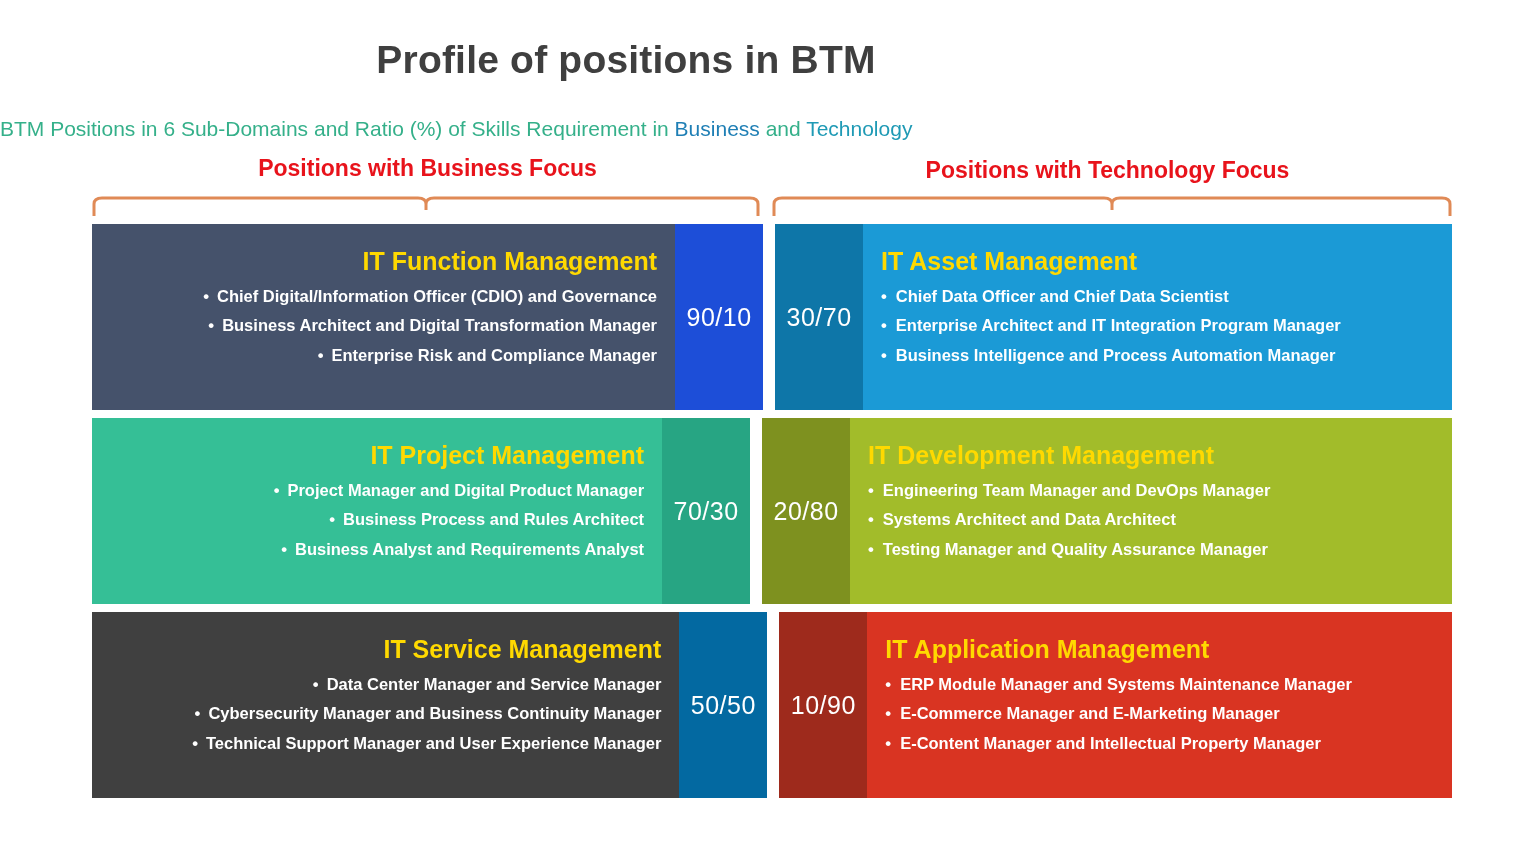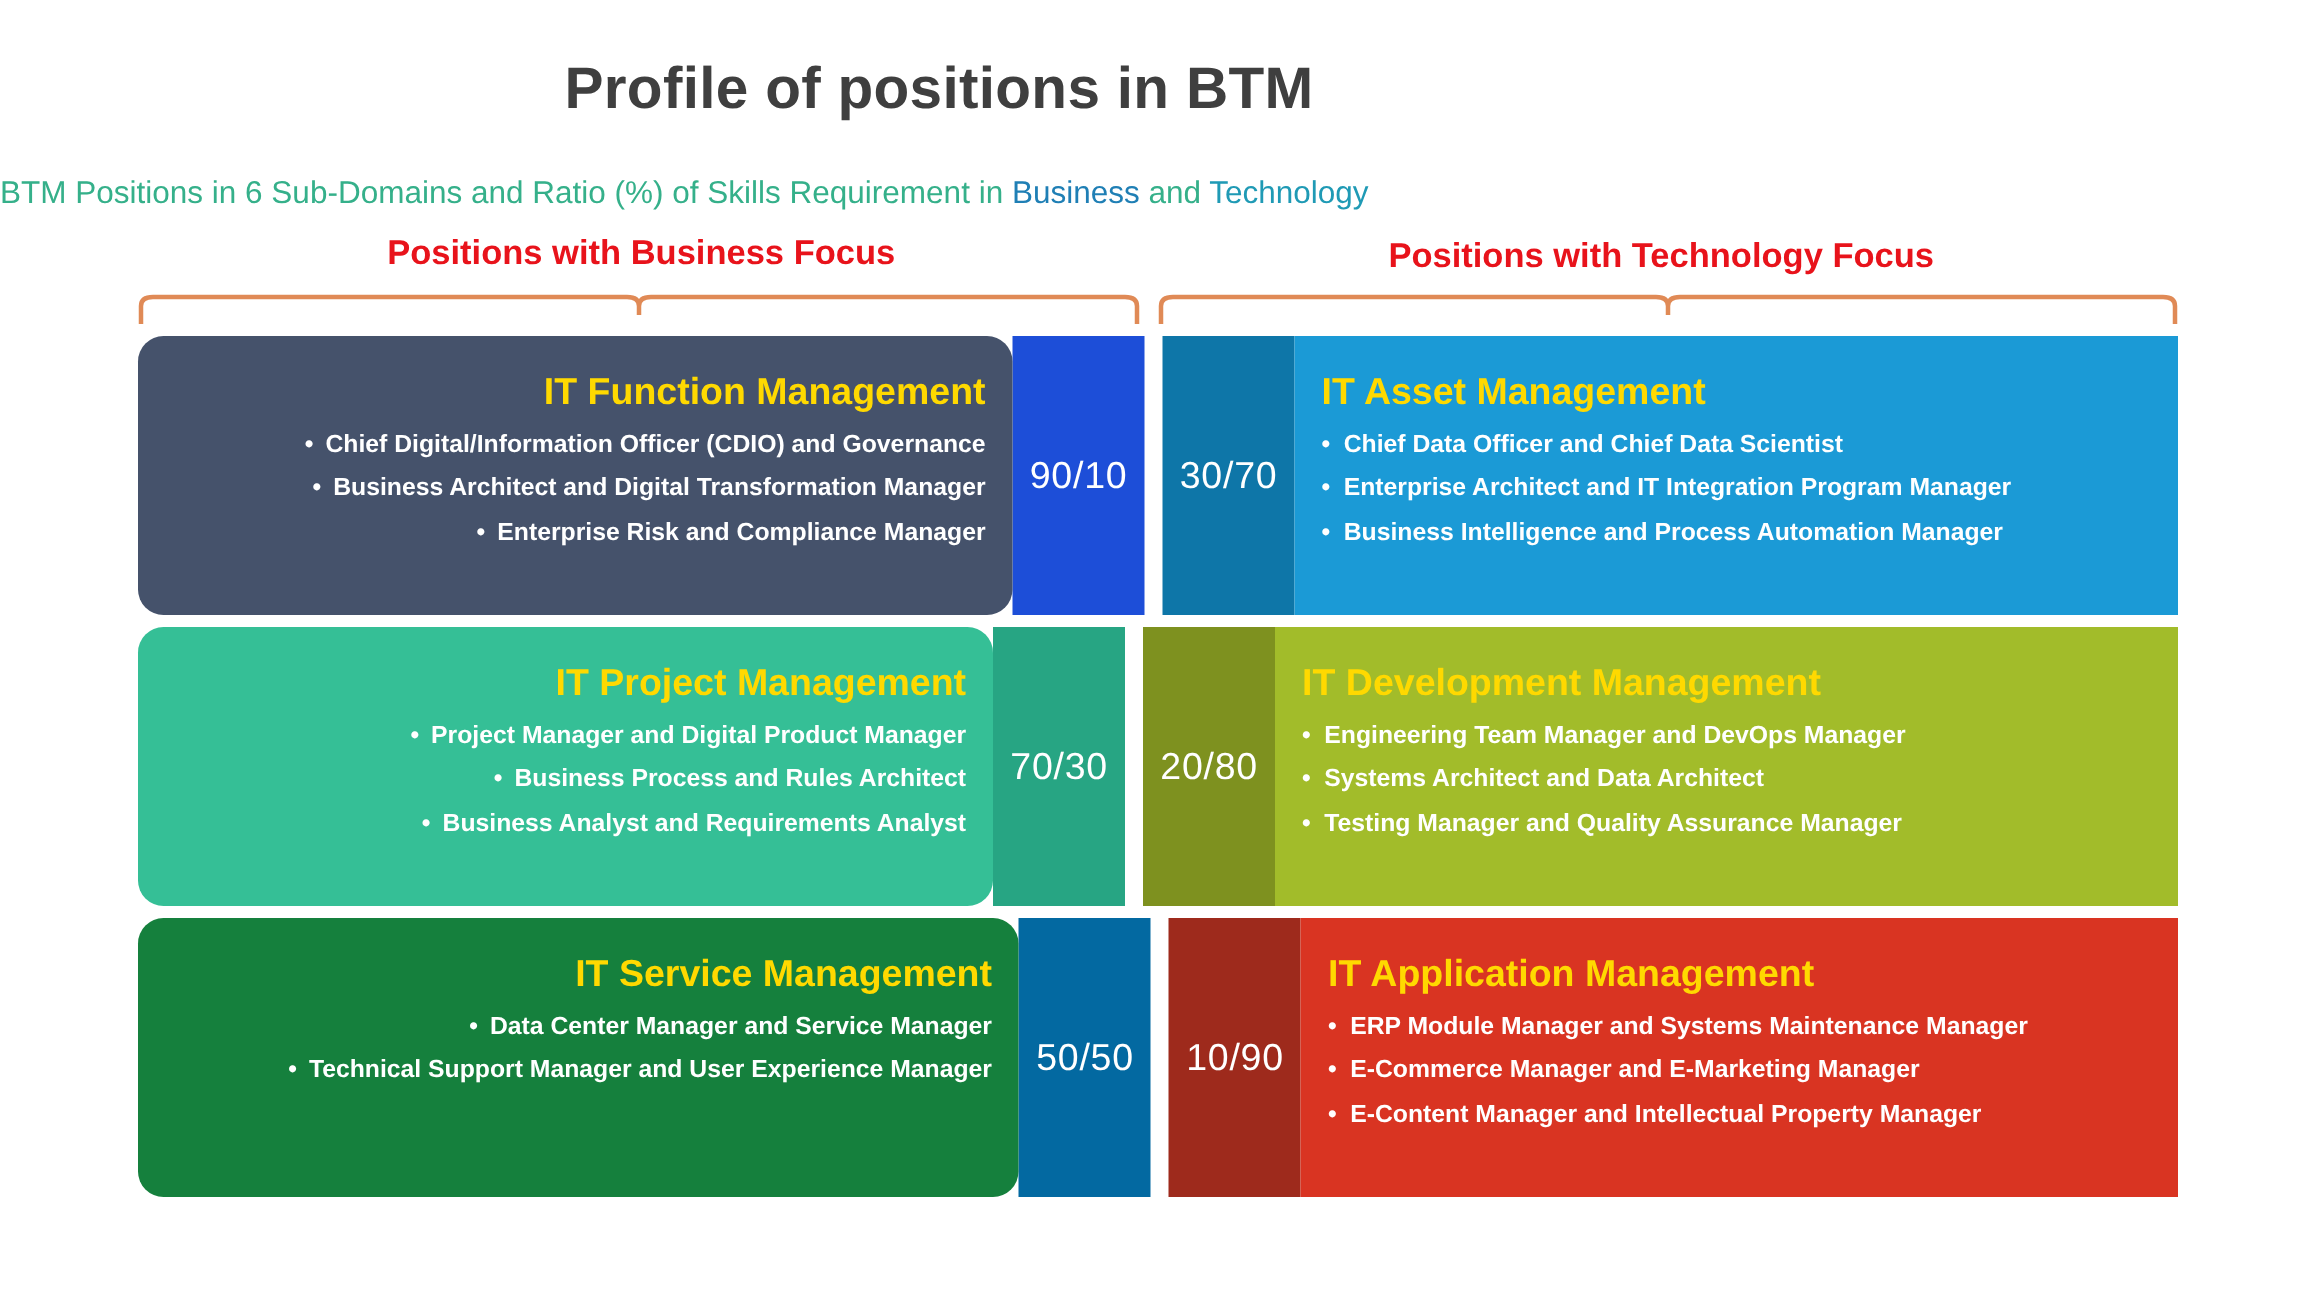--- a/index.html
+++ b/index.html
@@ -82,21 +82,21 @@
 
   .card {
     flex: 1 1 auto;
     position: relative;
     padding: 14px 18px 10px 18px;
     box-sizing: border-box;
     display: flex;
     flex-direction: column;
     justify-content: flex-start;
   }
-  .card.left  { text-align: right; border-radius: 17px; }
+  .card.left  { text-align: right; }
   .card.right { text-align: left; }
 
   .card-title {
     font-size: 25px;
     font-weight: bold;
     color: #ffd900;
     margin: 10px 0 12px 0;
     line-height: 1.1;
   }
   .bullets {
@@ -195,24 +195,25 @@
         <div class="card-title">IT Development Management</div>
         <ul class="bullets">
           <li>Engineering Team Manager and DevOps Manager</li>
           <li>Systems Architect and Data Architect</li>
           <li>Testing Manager and Quality Assurance Manager</li>
         </ul>
       </div>
     </div>
 
     <div class="row">
-      <div class="card left" style="background:#15803d">
+      <div class="card left" style="background:#404040">
         <div class="card-title">IT Service Management</div>
         <ul class="bullets">
           <li>Data Center Manager and Service Manager</li>
+          <li>Cybersecurity Manager and Business Continuity Manager</li>
           <li>Technical Support Manager and User Experience Manager</li>
         </ul>
       </div>
       <div class="ratio" style="background:#0369a1">50/50</div>
       <div class="gap"></div>
       <div class="ratio" style="background:#9e2a1c">10/90</div>
       <div class="card right" style="background:#d93422">
         <div class="card-title">IT Application Management</div>
         <ul class="bullets">
           <li>ERP Module Manager and Systems Maintenance Manager</li>

